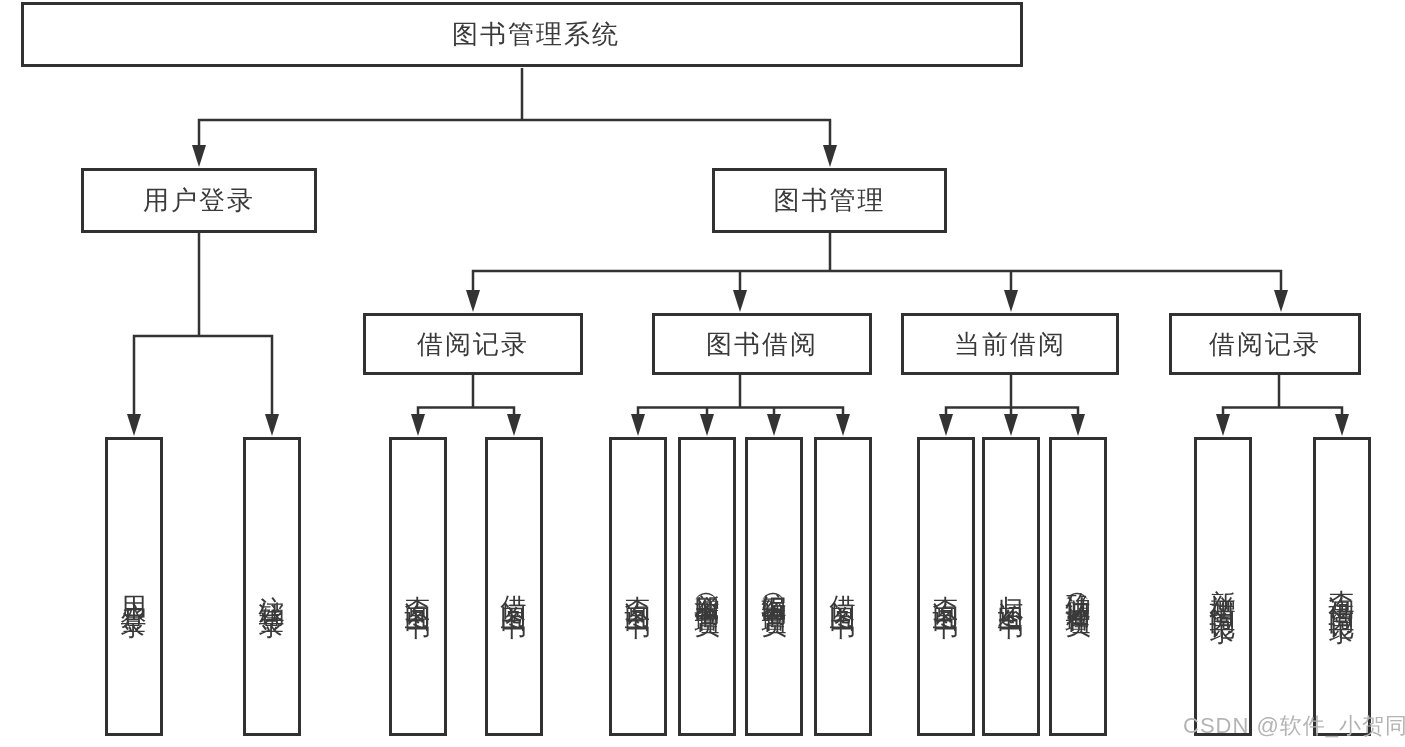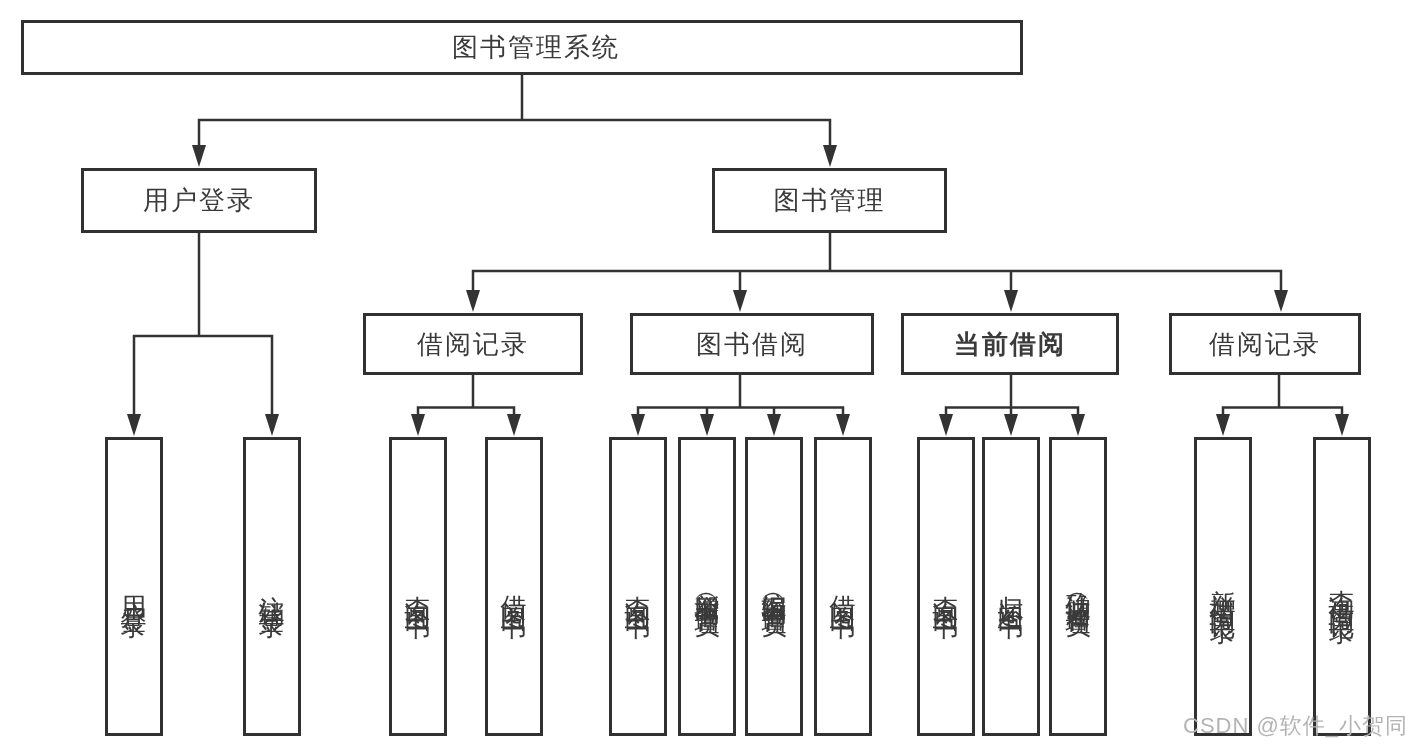--- a/index.html
+++ b/index.html
@@ -116,38 +116,38 @@
       <polygon points="767,414 781,414 774,436"></polygon>
       <polygon points="836,414 850,414 843,436"></polygon>
       <polygon points="939,414 953,414 946,436"></polygon>
       <polygon points="1004,414 1018,414 1011,436"></polygon>
       <polygon points="1071,414 1085,414 1078,436"></polygon>
       <polygon points="1216,414 1230,414 1223,436"></polygon>
       <polygon points="1335,414 1349,414 1342,436"></polygon>
     </g>
   </svg>
 
-  <div class="node" style="left:21px; top:20px; width:1002px; height:55px;padding-left:28px;">
+  <div class="node" style="left:21px; top:2px; width:1002px; height:65px;padding-left:28px;">
     <span class="hlabel">图书管理系统</span>
   </div>
 
   <div class="node" style="left:81px; top:168px; width:236px; height:65px;">
     <span class="hlabel">用户登录</span>
   </div>
   <div class="node" style="left:712px; top:168px; width:235px; height:65px;justify-content:center;">
     <span class="hlabel">图书管理</span>
   </div>
 
   <div class="node" style="left:363px; top:313px; width:220px; height:62px;">
     <span class="hlabel">借阅记录</span>
   </div>
-  <div class="node" style="left:630px; top:313px; width:244px; height:62px;">
+  <div class="node" style="left:652px; top:313px; width:220px; height:62px;">
     <span class="hlabel">图书借阅</span>
   </div>
-  <div class="node" style="left:901px; top:313px; width:218px; height:62px;font-weight:bold;">
+  <div class="node" style="left:901px; top:313px; width:218px; height:62px;">
     <span class="hlabel">当前借阅</span>
   </div>
   <div class="node" style="left:1169px; top:313px; width:192px; height:62px;">
     <span class="hlabel">借阅记录</span>
   </div>
 
   <div class="node leaf" style="left:105px;">
     <span class="vtext">用户登录</span>
   </div>
   <div class="node leaf" style="left:243px;">

